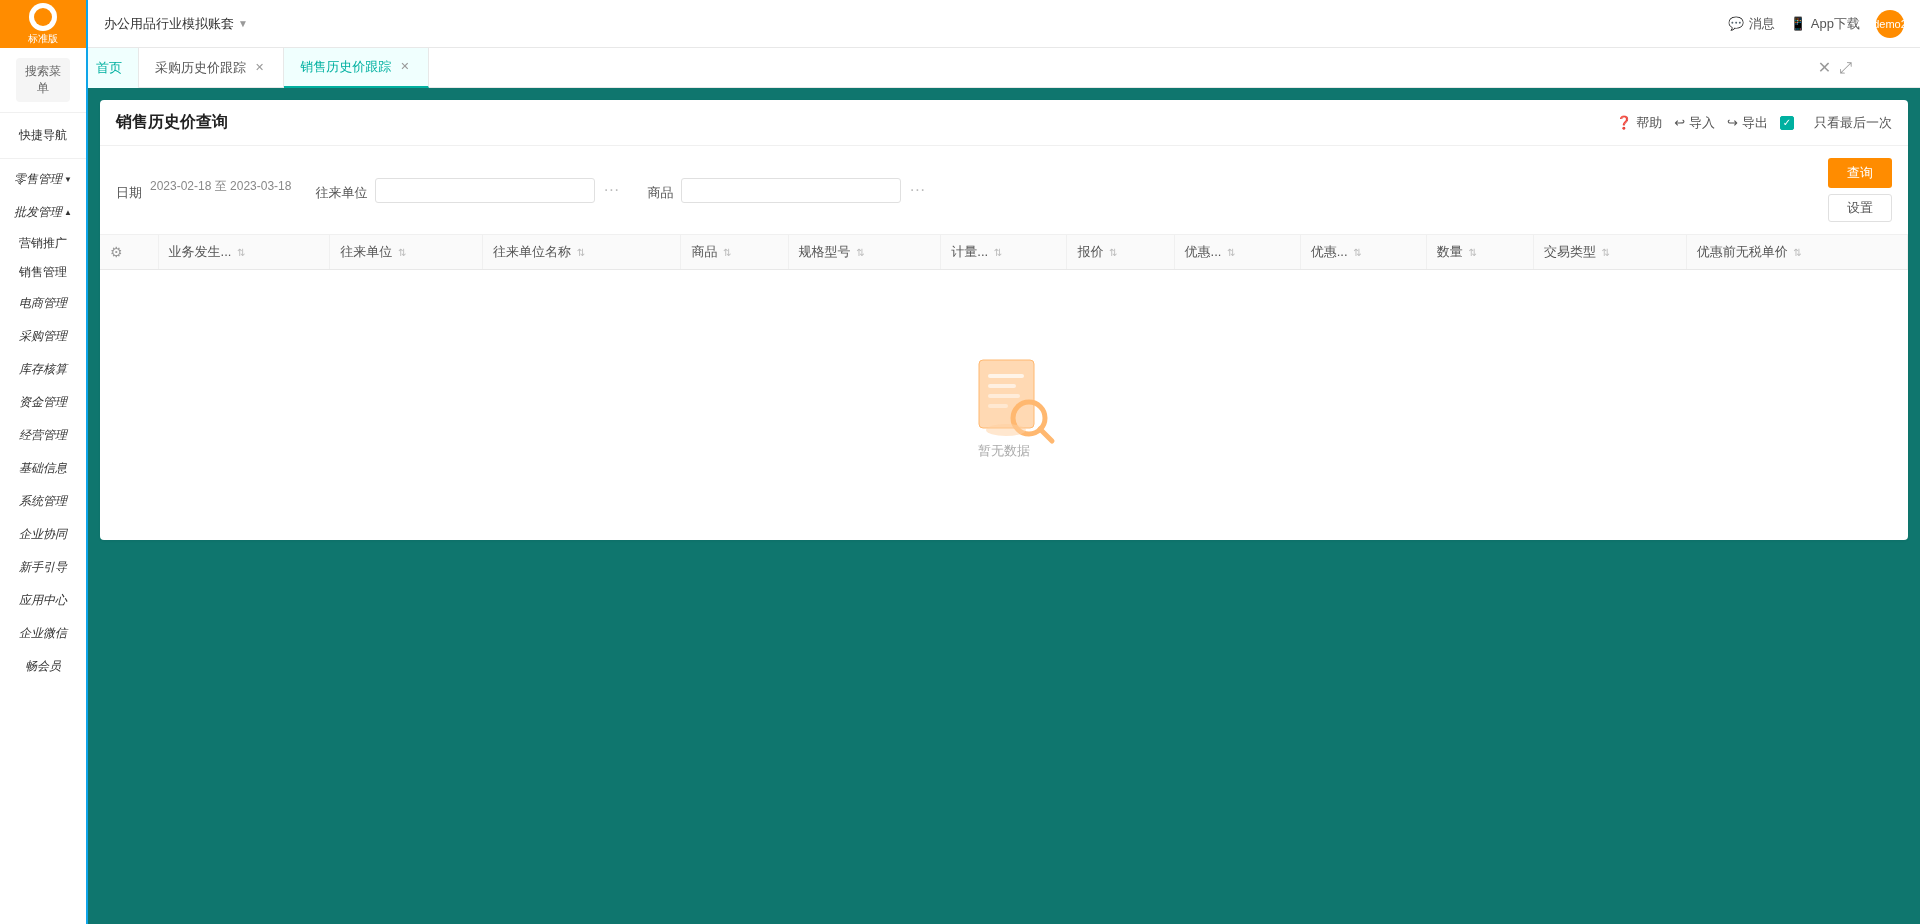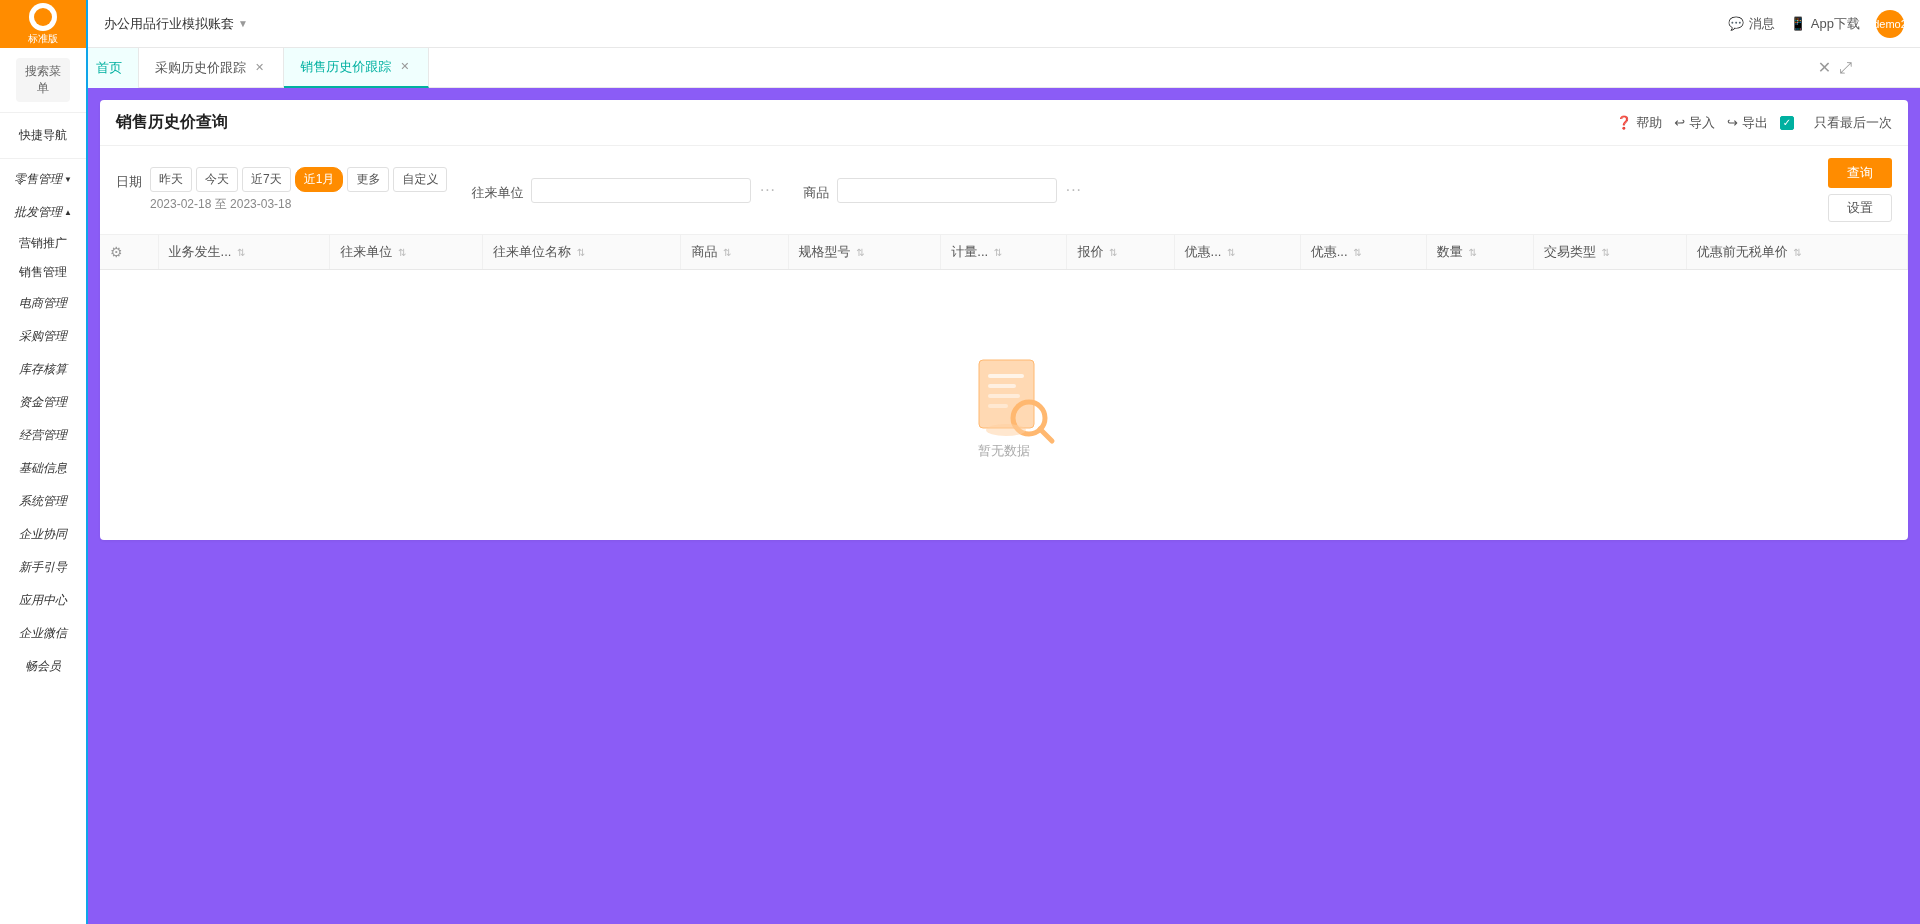--- a/index.html
+++ b/index.html
@@ -36,21 +36,21 @@
     
     .tabbar { height: 40px; background: #fff; display: flex; align-items: center; border-bottom: 1px solid #e8e8e8; flex-shrink: 0; padding-right: 60px; }
     .tab { height: 40px; display: flex; align-items: center; padding: 0 16px; cursor: pointer; font-size: 13px; color: #555; border-right: 1px solid #e8e8e8; gap: 6px; flex-shrink: 0; }
     .tab.home { color: #00b0a0; background: #f0fffe; padding-left: 8px; }
     .tab.active { color: #00b0a0; background: #f0fffe; border-bottom: 2px solid #00b0a0; }
     .tab-close { font-size: 11px; color: #999; cursor: pointer; padding: 1px 3px; border-radius: 2px; }
     .tabbar-actions { margin-left: auto; display: flex; align-items: center; gap: 8px; padding-right: 8px; }
     .tabbar-action-btn { font-size: 16px; color: #999; cursor: pointer; }
 
     
-    .page-content { flex: 1; background: #8b5cf6; overflow: auto; padding: 12px; }
+    .page-content { flex: 1; background: #0f766e; overflow: auto; padding: 12px; }
     .page-card { background: #fff; border-radius: 4px; box-shadow: 0 1px 3px rgba(0,0,0,0.06); }
 
     
     .page-header { padding: 12px 16px; display: flex; align-items: center; justify-content: space-between; border-bottom: 1px solid #f0f0f0; }
     .page-title { font-size: 16px; font-weight: 600; color: #222; }
     .header-actions { display: flex; align-items: center; gap: 12px; }
     .header-action-btn { display: flex; align-items: center; gap: 4px; font-size: 13px; color: #555; cursor: pointer; }
     .checkbox-label { display: flex; align-items: center; gap: 20px; font-size: 13px; color: #555; cursor: pointer; }
     .checkbox-checked { width: 14px; height: 14px; background: #00b0a0; border: 1px solid #00b0a0; border-radius: 2px; display: flex; align-items: center; justify-content: center; }
     .checkbox-checked::after { content: '✓'; color: #fff; font-size: 10px; }
@@ -190,28 +190,20 @@
             <div class="checkbox-checked"></div>
             <span>只看最后一次</span>
           </label>
         </div>
       </div>
 
       <div class="filter-bar">
         <div class="filter-group">
           <span class="filter-label">日期</span>
           <div class="date-buttons">
-            <div class="date-btns-row">
-              <button class="date-btn">昨天</button>
-              <button class="date-btn">今天</button>
-              <button class="date-btn">近7天</button>
-              <button class="date-btn active">近1月</button>
-              <button class="date-btn">更多</button>
-              <button class="date-btn">自定义</button>
-            </div>
             <span class="date-range-text">2023-02-18 至 2023-03-18</span>
           </div>
         </div>
 
         <div class="filter-group">
           <span class="filter-label">往来单位</span>
           <div class="filter-input-group">
             <input class="filter-input" type="text" style="">
             <span class="filter-dots">···</span>
           </div>

